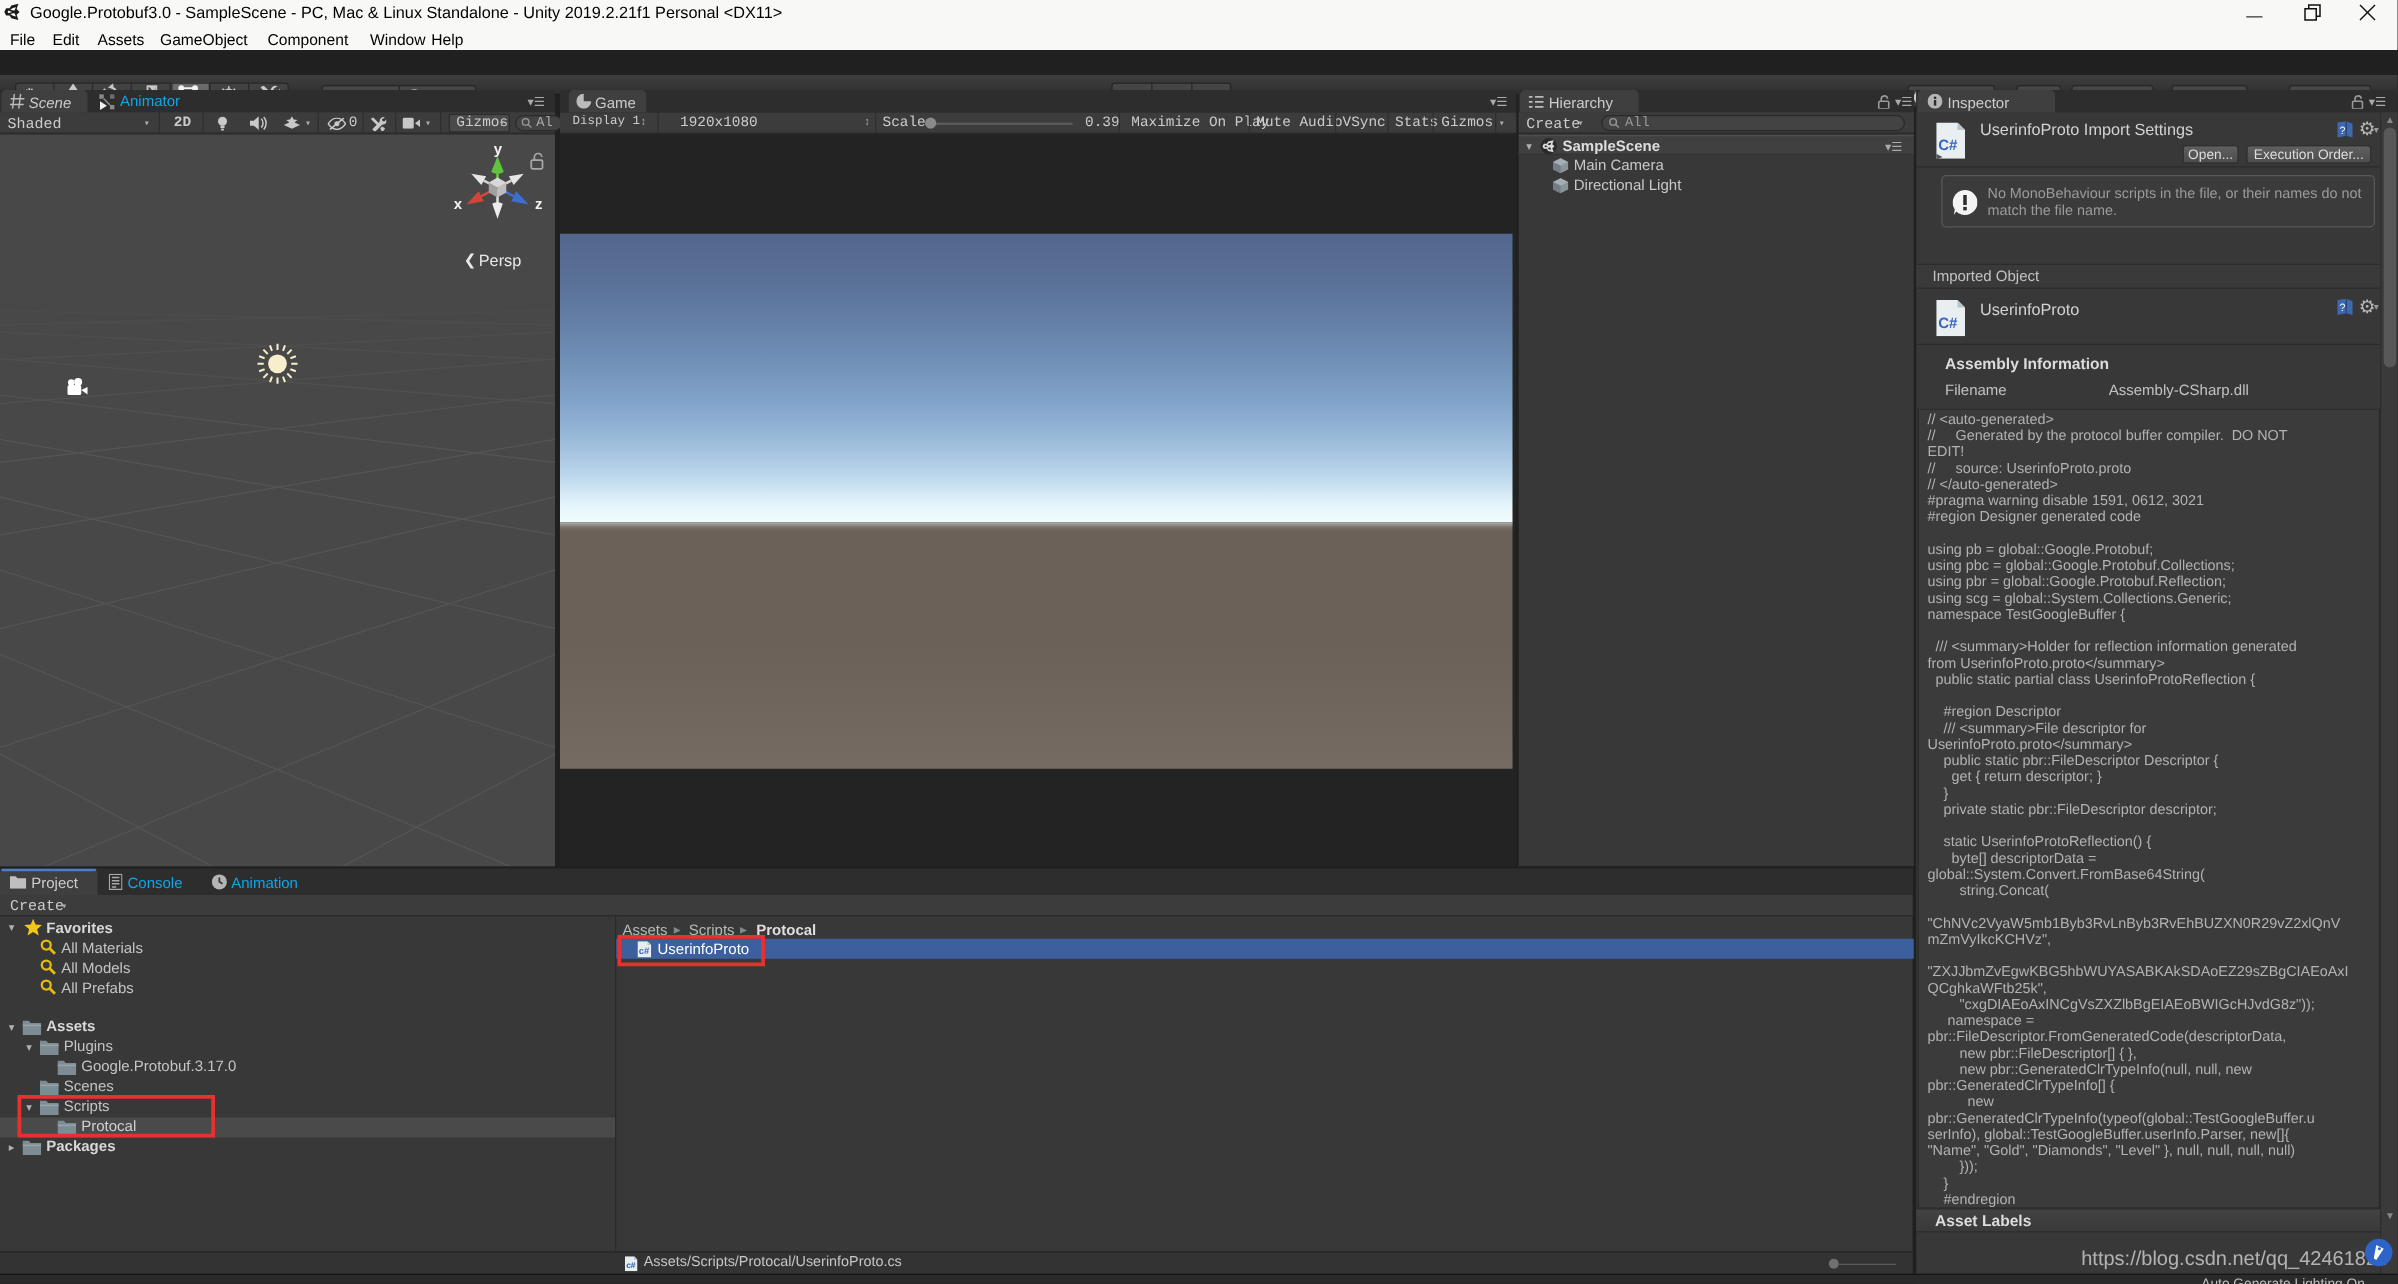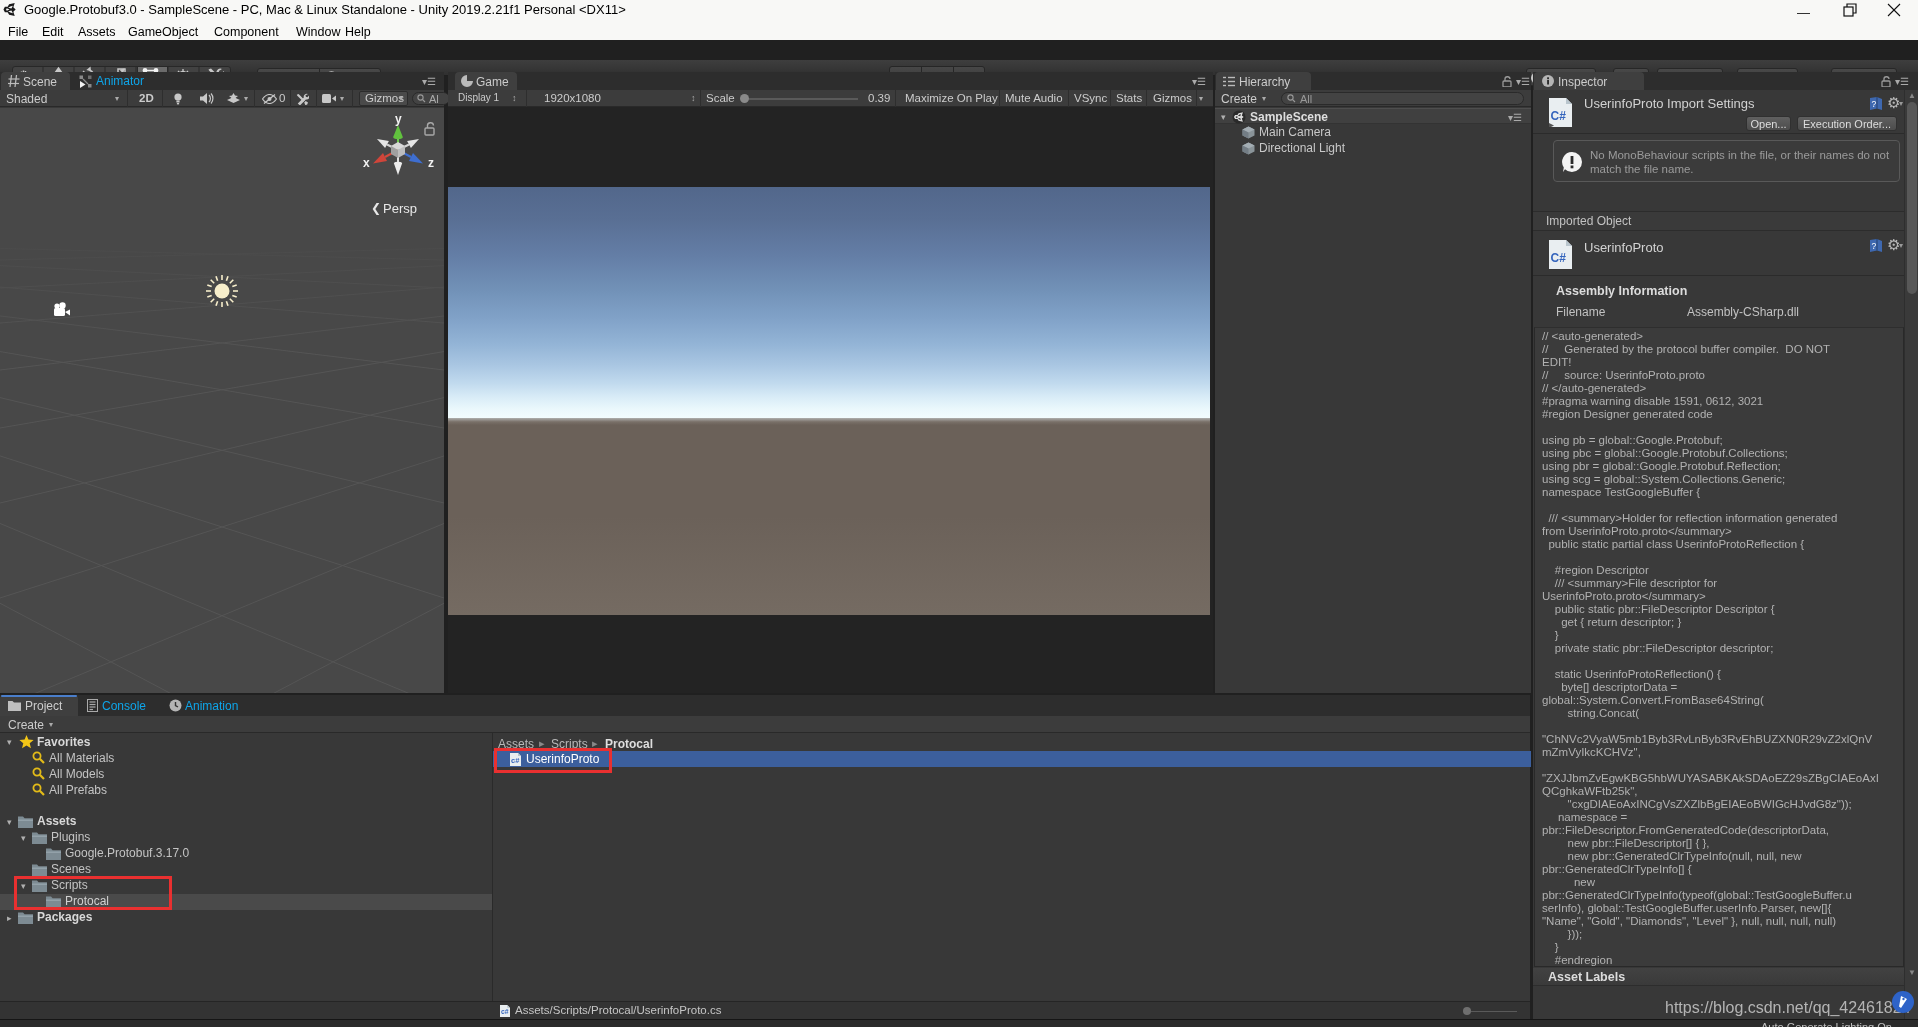--- a/index.html
+++ b/index.html
@@ -4,21 +4,21 @@
 <style>
   * { margin:0; padding:0; box-sizing:border-box; }
   html,body { width:1918px; height:1027px; overflow:hidden; background:#202020;
     font-family:"Liberation Sans", sans-serif; }
   .ab { position:absolute; }
   .panel { position:absolute; background:#383838; }
   .tabstrip { position:absolute; background:#2d2d2d; height:18px; width:100%; top:0; }
   .tab { position:absolute; top:0; height:18px; background:#3f3f3f; border-radius:4px 4px 0 0;
     color:#cccccc; font-size:12px; line-height:18px; }
   .tabtxt { color:#0ea5e9; font-size:12px; line-height:18px; position:absolute; top:0; }
-  .ptoolbar { position:absolute; background:#3c3c3c; height:17px; border-bottom:1px solid #292929; width:100%; }
+  .ptoolbar { position:absolute; background:#3c3c3c; height:17px; border-bottom:1px solid #292929; width:100%;font-family:Liberation Mono, monospace; }
   .txt { position:absolute; white-space:pre; }
   .cl { white-space:pre; height:13px; line-height:13px; font-size:11.5px; }
 </style>
 </head>
 <body>
 
 <div class="ab" style="left:0;top:0;width:1918px;height:40px;background:#f8f8f6;">
   <svg class="ab" style="left:3px;top:2px" width="15" height="15" viewBox="0 0 32 32">
     <path d="M25 2 L13 5 L10 10 L4 10 L1 16 L4 22 L10 22 L13 27 L25 30 L22 21 L27 16 L22 11 Z M21 8 L18 14 L11 12.5 L15.5 9.5 Z M18 18 L21 24 L15.5 22.5 L11 19.5 Z M8 13.5 L14 16 L8 18.5 L6.5 16 Z" fill="#1a1a1a"></path>
   </svg>
@@ -159,21 +159,21 @@
   <div class="tabstrip"></div>
   <div class="tab" style="left:1px;width:69px;">
     <svg class="ab" style="left:7px;top:3px" width="12" height="12" viewBox="0 0 12 12">
         <g stroke="#bbb" stroke-width="1.2" fill="none">
           <line x1="3.5" y1="0" x2="2" y2="12"></line>
           <line x1="8.5" y1="0" x2="7" y2="12"></line>
           <line x1="0.5" y1="4" x2="11.5" y2="4"></line>
           <line x1="0" y1="8.5" x2="11" y2="8.5"></line>
         </g>
       </svg>
-    <div class="txt" style="left:22px;top:1px;">Scene</div>
+    <div class="txt" style="left:22px;top:1px;font-style:italic;">Scene</div>
   </div>
   <svg class="ab" style="left:79px;top:3px" width="13" height="13" viewBox="0 0 13 13">
       <g fill="#8a8a8a">
         <rect x="0.5" y="0.5" width="3.5" height="3.5"></rect>
         <rect x="9" y="0.5" width="3.5" height="3.5" fill="#6d6d6d"></rect>
         <rect x="9" y="9" width="3.5" height="3.5"></rect>
         <line x1="4" y1="4" x2="9" y2="9" stroke="#8a8a8a" stroke-width="1.3"></line>
         <path d="M1 6 L6.5 9.5 L1 13 Z" fill="#f0f0f0"></path>
       </g>
     </svg>

